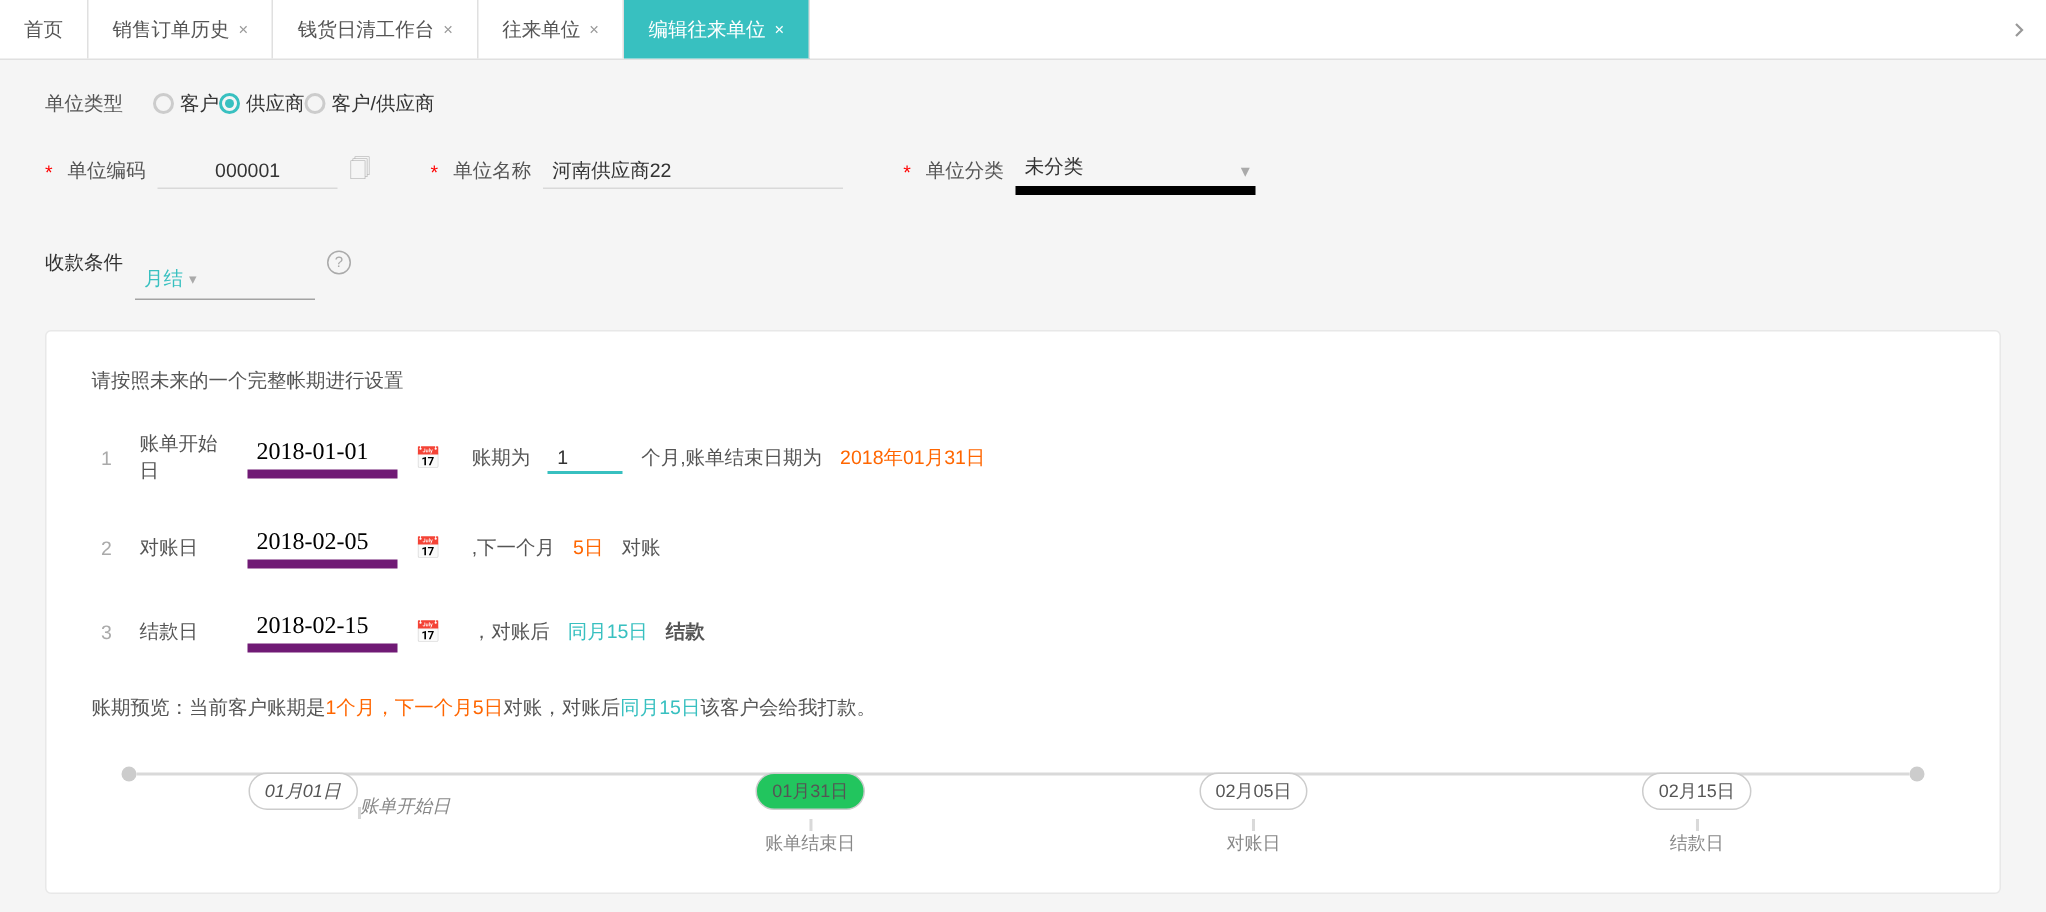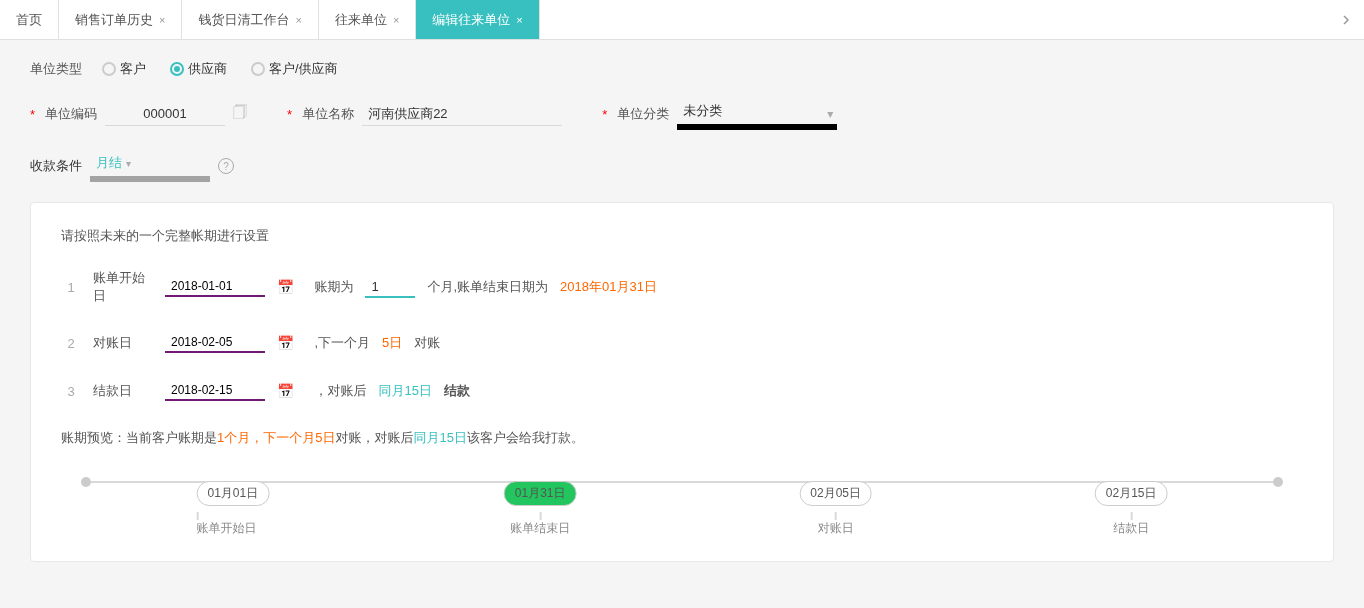--- a/index.html
+++ b/index.html
@@ -66,21 +66,21 @@
     .form-field label {
       color: #555;
       white-space: nowrap;
     }
     .required-star { color: #f00; margin-right: 2px; }
 
     
     .radio-group {
       display: flex;
       align-items: center;
-      gap: 24px;
+      gap: 0;
     }
     .radio-item {
       display: flex;
       align-items: center;
       gap: 4px;
       cursor: pointer;
     }
     .radio-circle {
       width: 14px;
       height: 14px;
@@ -118,25 +118,26 @@
     .cal-icon {
       color: #aaa;
       cursor: pointer;
       font-size: 14px;
     }
 
     
     .select-wrapper {
       display: flex;
       align-items: center;
-      border-bottom: 6px solid #a3a3a3;
+      border-bottom: 1px solid #a3a3a3;
       padding: 4px 6px;
       min-width: 120px;
       cursor: pointer;
       gap: 4px;
+      margin-top: 23px;
     }
     .select-value { color: #38c0c0; }
     .chevron-down { color: #aaa; font-size: 10px; }
 
     
     .cat-select {
       display: flex;
       align-items: flex-end;
       border-bottom: 6px solid #000000;
       padding: 4px 60px 4px 6px;
@@ -169,26 +170,27 @@
       color: #aaa;
       width: 20px;
       text-align: center;
     }
     .period-label {
       color: #555;
       width: 60px;
     }
     .period-input {
       border: none;
-      border-bottom: 2px solid #701a75;
+      border-bottom: 6px solid #701a75;
       padding: 2px 6px;
-      font-size: 12px;
+      font-size: 16px;
       background: transparent;
       outline: none;
       width: 100px;
+      font-family: Liberation Serif, serif;
     }
     .period-num-input {
       border: none;
       border-bottom: 2px solid #38c0c0;
       padding: 2px 6px;
       font-size: 13px;
       background: transparent;
       outline: none;
       width: 50px;
       color: #333;
@@ -353,21 +355,21 @@
       <span>账期预览：当前客户账期是</span><span class="text-orange">1个月，</span><span class="text-orange">下一个月5日</span><span>对账，对账后</span><span class="text-teal">同月15日</span><span>该客户会给我打款。</span>
     </div>
 
     <div class="timeline-wrapper">
       <div style="display:flex; align-items:center;">
 
         <div style="width:10px;height:10px;border-radius:50%;background:#ccc;flex-shrink:0;margin-top:0;"></div>
 
         <div style="flex:1;height:2px;background:#d9d9d9;position:relative;display:flex;align-items:flex-start;">
 
-          <div style="position:absolute;left:12%;transform:translateX(-50%);display:flex;flex-direction:column;align-items:flex-start;">
+          <div style="position:absolute;left:12%;transform:translateX(-50%);display:flex;flex-direction:row;align-items:flex-end;font-style:italic;">
             <div style="border:1px solid #ccc;border-radius:20px;padding:3px 10px;font-size:12px;background:#fff;color:#555;white-space:nowrap;margin-bottom:6px;">01月01日</div>
             <div style="width:2px;height:8px;background:#d9d9d9;"></div>
             <div style="font-size:12px;color:#888;white-space:nowrap;">账单开始日</div>
           </div>
 
           <div style="position:absolute;left:38%;transform:translateX(-50%);display:flex;flex-direction:column;align-items:center;">
             <div style="border:1px solid #ccc;border-radius:20px;padding:3px 10px;font-size:12px;background:#22c55e;color:#555;white-space:nowrap;margin-bottom:6px;">01月31日</div>
             <div style="width:2px;height:8px;background:#d9d9d9;"></div>
             <div style="font-size:12px;color:#888;white-space:nowrap;">账单结束日</div>
           </div>

